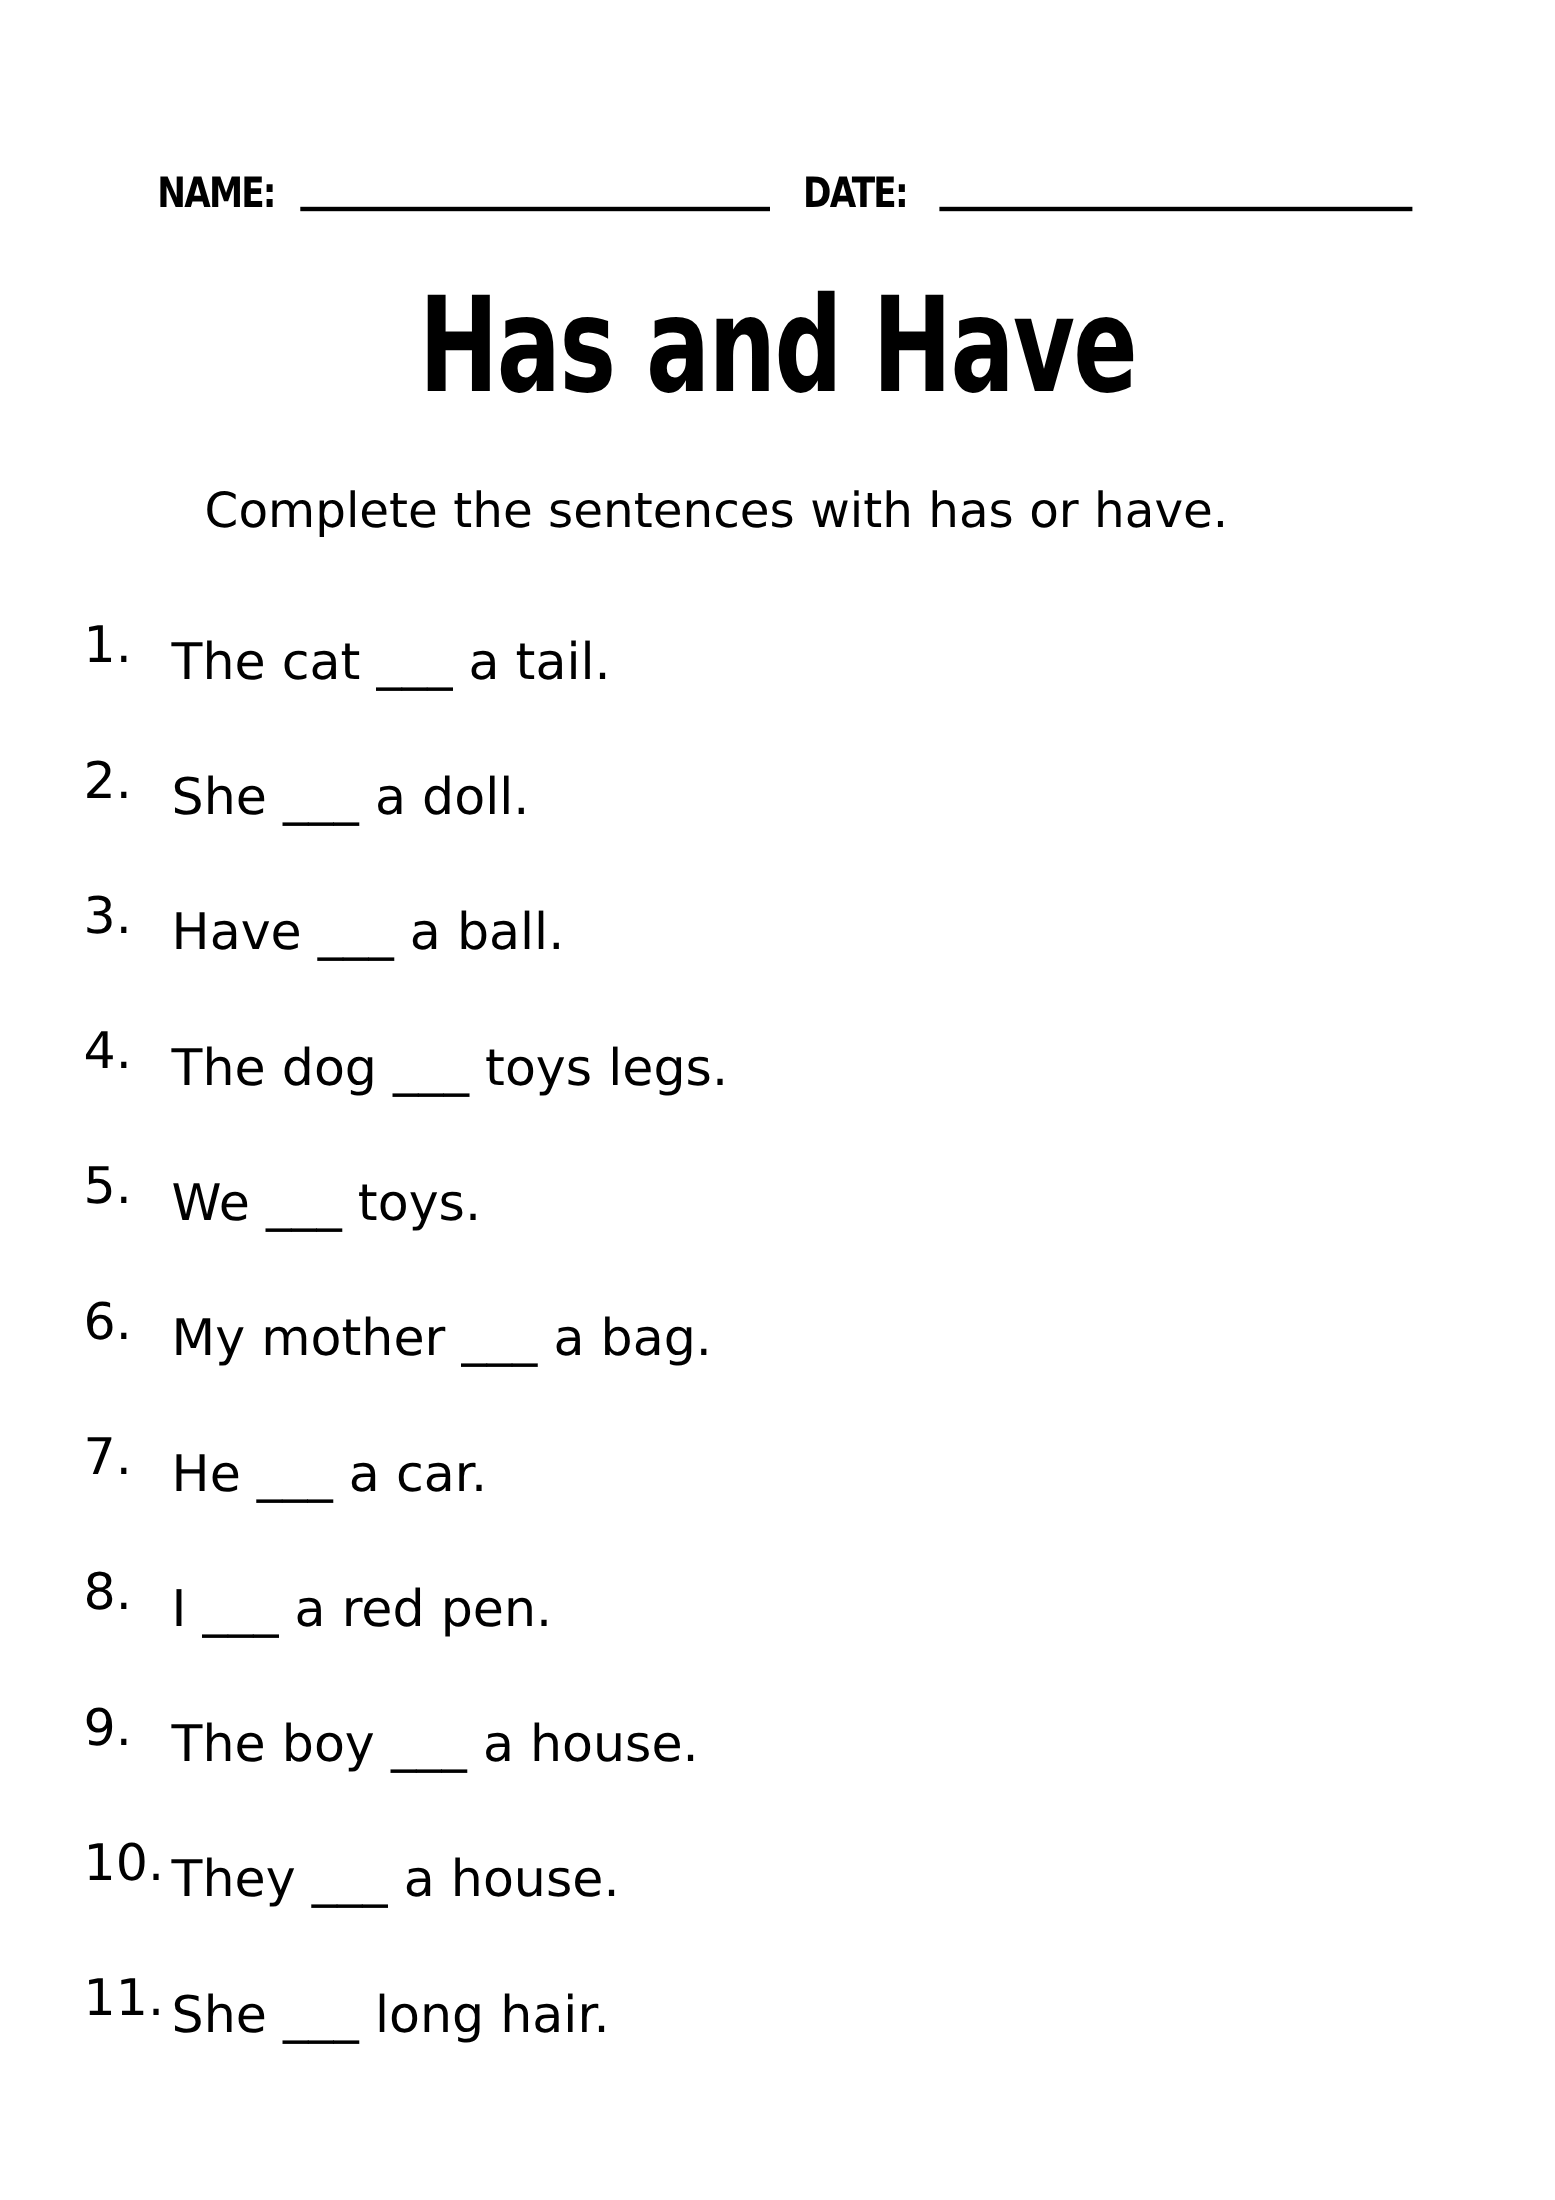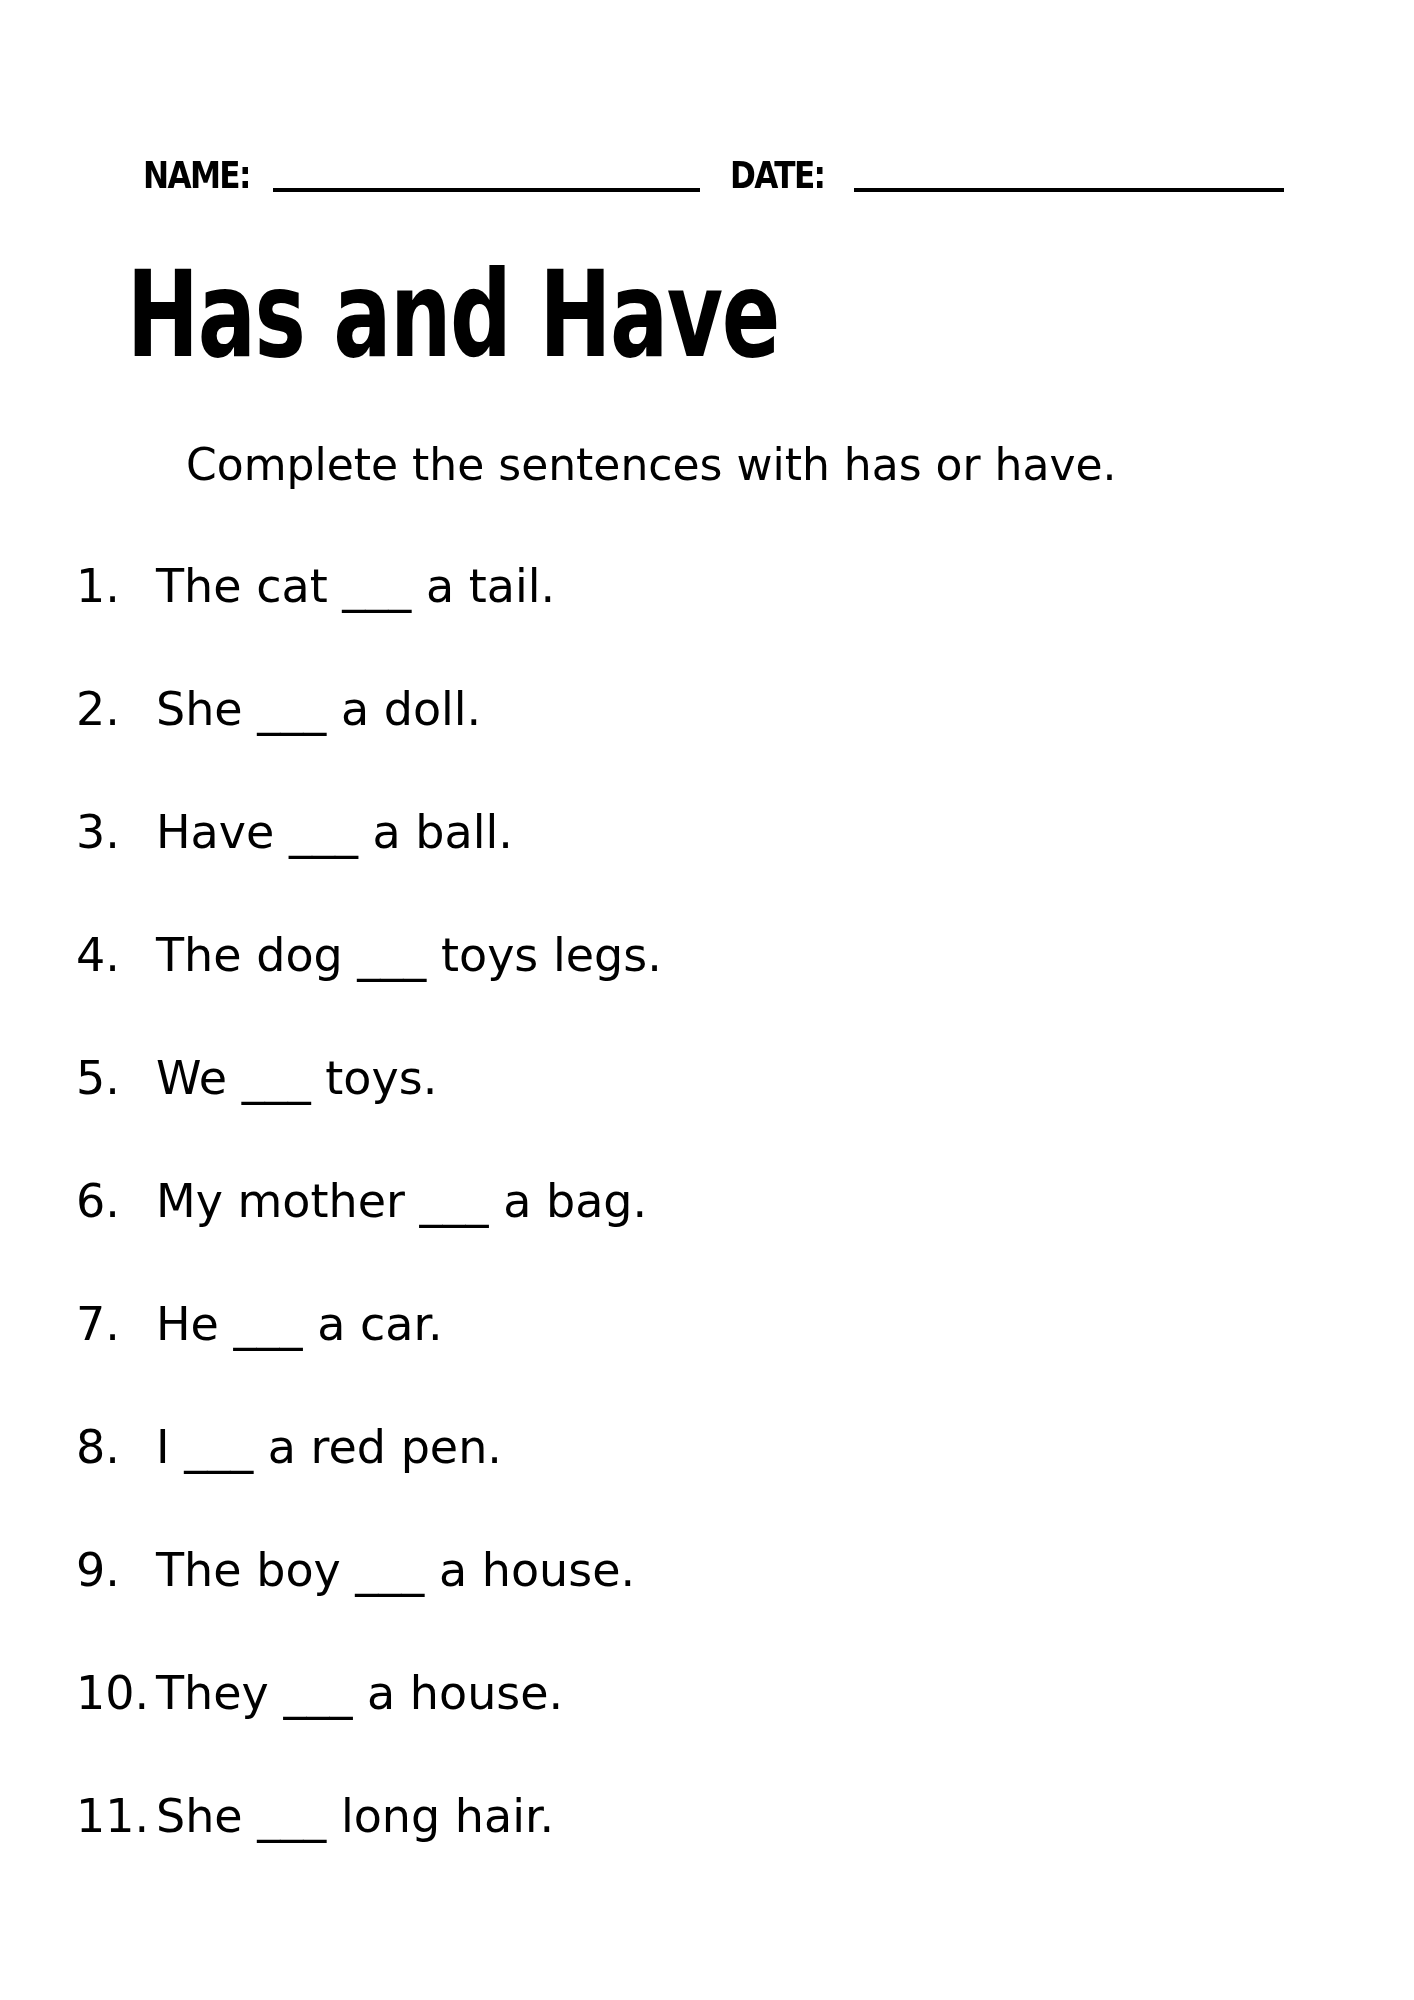--- a/index.html
+++ b/index.html
@@ -1,26 +1,26 @@
 <!DOCTYPE html>
 <html><head>
 <meta charset="utf-8">
 <style>
   html, body { margin: 0; padding: 0; background: #ffffff; }
   body { width: 1414px; height: 2000px; position: relative; overflow: hidden; color: #000; }
   .header { position: absolute; top: 150px; left: 143px; width: 1140px; height: 50px; }
   .hdr-label { position: absolute; top: 0; font-family: "DejaVu Sans", sans-serif; font-weight: bold; font-size: 38px; letter-spacing: -2px; transform: scaleX(0.82); transform-origin: left; line-height: 50px; }
   .hdr-line { position: absolute; top: 38px; height: 4px; background: #000; }
-  .title { position: absolute; top: 250px; left: 0; width: 1414px; text-align: left; font-family: "DejaVu Sans", sans-serif; font-weight: bold; font-size: 120px; line-height: 130px; }
+  .title { position: absolute; top: 250px; left: 0; width: 1414px; text-align: center; font-family: "DejaVu Sans", sans-serif; font-weight: bold; font-size: 120px; line-height: 130px; }
   .title span { display: inline-block; transform: scaleX(0.72); letter-spacing: -2px; }
   .instructions { position: absolute; top: 437px; left: 150px; font-family: "DejaVu Sans", sans-serif; font-size: 44px; line-height: 56px; margin-left: 36px; }
   .items { position: absolute; top: 556px; left: 76px; }
   .item { position: relative; height: 123px; font-family: "DejaVu Sans", sans-serif; font-size: 46px; line-height: 60px; }
   .num { position: absolute; left: 0; top: 0; width: 76px; }
-  .text { position: absolute; left: 80px; top: 0; white-space: nowrap; }
+  .text { position: absolute; left: 80px; top: 15px; white-space: nowrap; }
 </style>
 </head>
 <body>
 
 <div class="header">
   <span class="hdr-label" style="left:0;">NAME:</span>
   <div class="hdr-line" style="left:130px; width:427px;"></div>
   <span class="hdr-label" style="left:587px;">DATE:</span>
   <div class="hdr-line" style="left:711px; width:430px;"></div>
 </div>

